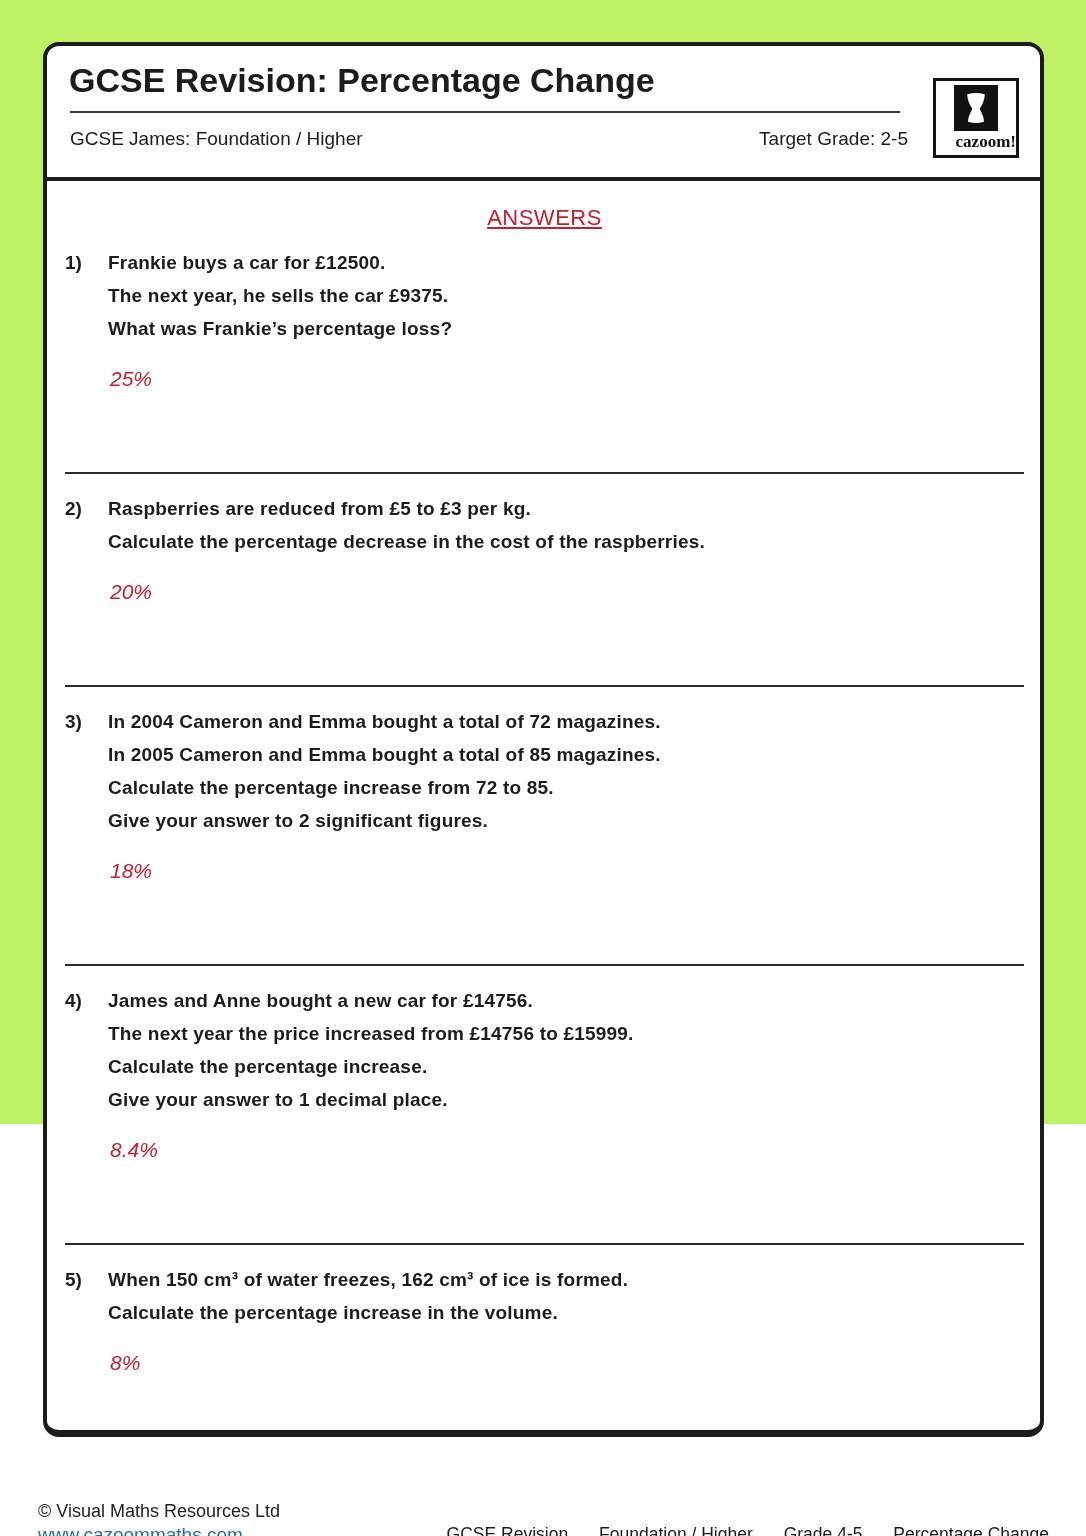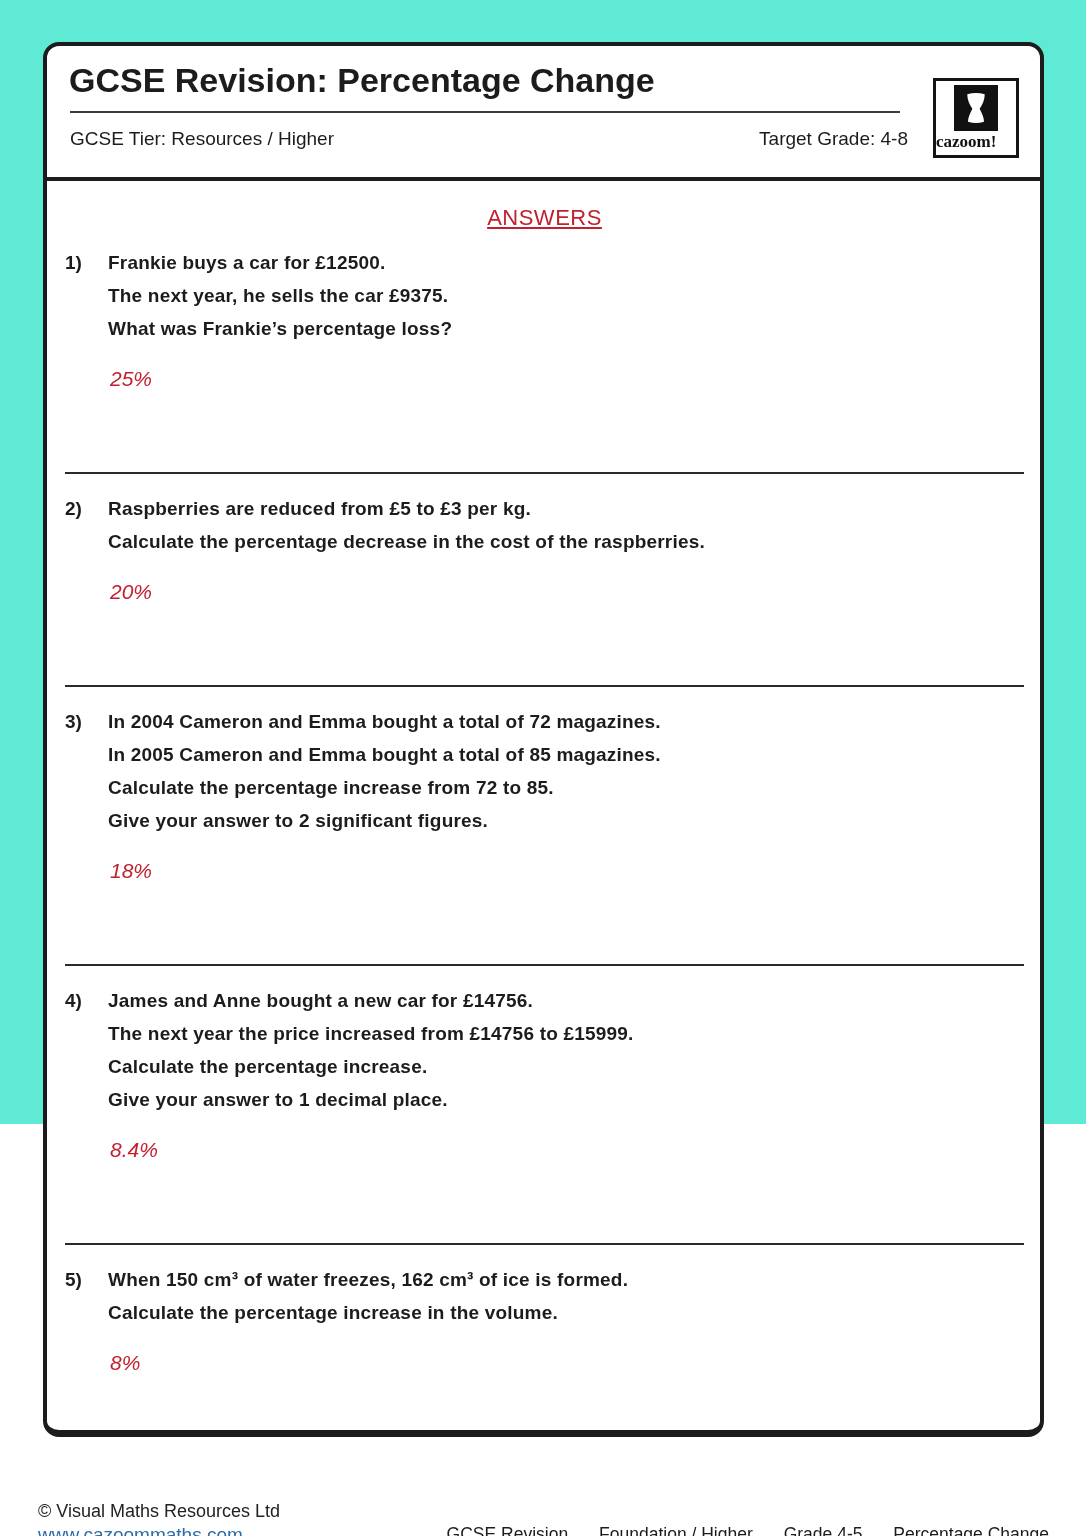--- a/index.html
+++ b/index.html
@@ -3,21 +3,21 @@
 <meta charset="utf-8">
 <style>
   html, body {
     margin: 0; padding: 0;
     width: 1086px; height: 1536px;
     background: #ffffff;
     font-family: "Liberation Sans", "DejaVu Sans", sans-serif;
     color: #1c1c1c;
     overflow: hidden;
   }
-  .sheet { position: relative; width: 1086px; height: 1124px; background: #5eead4; }
+  .sheet { position: relative; width: 1086px; height: 1124px; background: #bef264; }
 
   
   .page-border {
     position: absolute; left: 43px; top: 42px;
     width: 1001px; height: 1395px;
     box-sizing: border-box;
     border: 4px solid #1c1c1c;
     border-bottom-width: 7px;
     border-radius: 16px;
     background: #fff;
@@ -33,21 +33,21 @@
   .tier-row {
     display: flex; justify-content: space-between;
     margin: 15px 0 0 23px; width: 838px;
     font-size: 19px; line-height: 22px;
   }
 
   
   .logo {
     position: absolute; top: 18px; right: 21px;
     width: 86px; height: 80px; box-sizing: border-box;
-    border: 3px solid #141414; background: #fff; text-align: left;
+    border: 3px solid #141414; background: #fff; text-align: right;
   }
   .logo-mark {
     width: 44px; height: 46px; margin: 4px auto 0;
     background: #111; display: flex; align-items: center; justify-content: center;
   }
   .logo-mark svg { width: 32px; height: 40px; display: block; }
   .logo-text {
     font-family: "Liberation Serif", "DejaVu Serif", serif;
     font-weight: bold; font-size: 17px; line-height: 20px; margin-top: 1px; color: #111;
   }
@@ -79,22 +79,22 @@
 <body>
 
 <div class="sheet">
 
   <div class="page-border">
 
     <div class="header">
       <h1>GCSE Revision: Percentage Change</h1>
       <div class="title-rule"></div>
       <div class="tier-row">
-        <span>GCSE Tier: Resources / Higher</span>
-        <span>Target Grade: 4-8</span>
+        <span>GCSE James: Foundation / Higher</span>
+        <span>Target Grade: 2-5</span>
       </div>
       <div class="logo">
         <div class="logo-mark">
           <svg viewBox="0 0 44 46" xmlns="http://www.w3.org/2000/svg">
             <path fill="#ffffff" d="M10 4 Q22 1 34 4 C34 12 31 18 27 24 C30 30 33 36 33 42 Q22 45.5 11 42 C11 36 14 30 17 24 C13 18 10 12 10 4 Z"></path>
           </svg>
         </div>
         <div class="logo-text">cazoom!</div>
       </div>
     </div>

